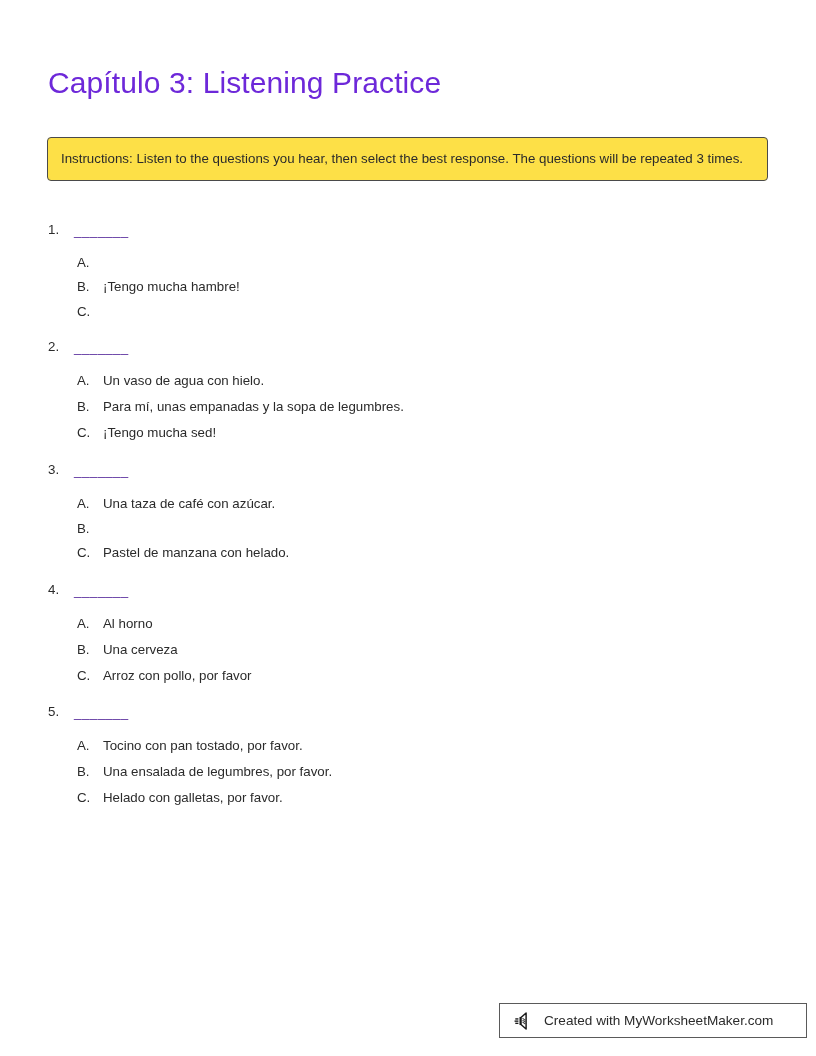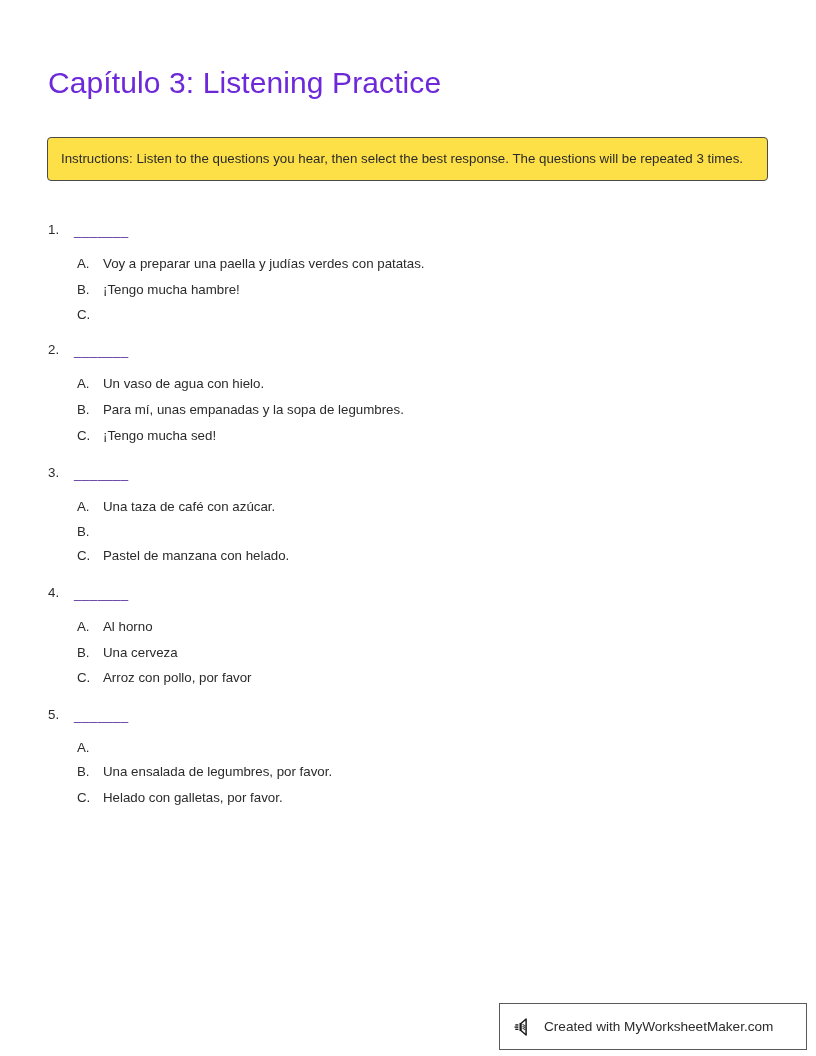--- a/index.html
+++ b/index.html
@@ -103,21 +103,21 @@
     color: #2b2b2b;
     line-height: 1.35;
   }
 
   
   .footer-badge {
     position: absolute;
     left: 499px;
     top: 1003px;
     width: 308px;
-    height: 47px;
+    height: 35px;
     box-sizing: border-box;
     border: 1px solid #5a5a5a;
     background: #ffffff;
     display: flex;
     align-items: center;
     padding-left: 14px;
   }
   .badge-logo {
     width: 22px;
     height: 22px;
@@ -144,21 +144,20 @@
 
   <div class="questions">
       <div class="question-block">
         <div class="question-head">
           <span class="question-number">1.</span>
           <span class="question-blank">_______</span>
         </div>
         <div class="options">
           <div class="option-row">
             <span class="option-letter">A.</span>
-            <span class="option-text">Voy a preparar una paella y judías verdes con patatas.</span>
           </div>
           <div class="option-row">
             <span class="option-letter">B.</span>
             <span class="option-text">¡Tengo mucha hambre!</span>
           </div>
           <div class="option-row">
             <span class="option-letter">C.</span>
           </div>
         </div>
       </div>
@@ -222,20 +221,21 @@
         </div>
       </div>
       <div class="question-block">
         <div class="question-head">
           <span class="question-number">5.</span>
           <span class="question-blank">_______</span>
         </div>
         <div class="options">
           <div class="option-row">
             <span class="option-letter">A.</span>
+            <span class="option-text">Tocino con pan tostado, por favor.</span>
           </div>
           <div class="option-row">
             <span class="option-letter">B.</span>
             <span class="option-text">Una ensalada de legumbres, por favor.</span>
           </div>
           <div class="option-row">
             <span class="option-letter">C.</span>
             <span class="option-text">Helado con galletas, por favor.</span>
           </div>
         </div>

